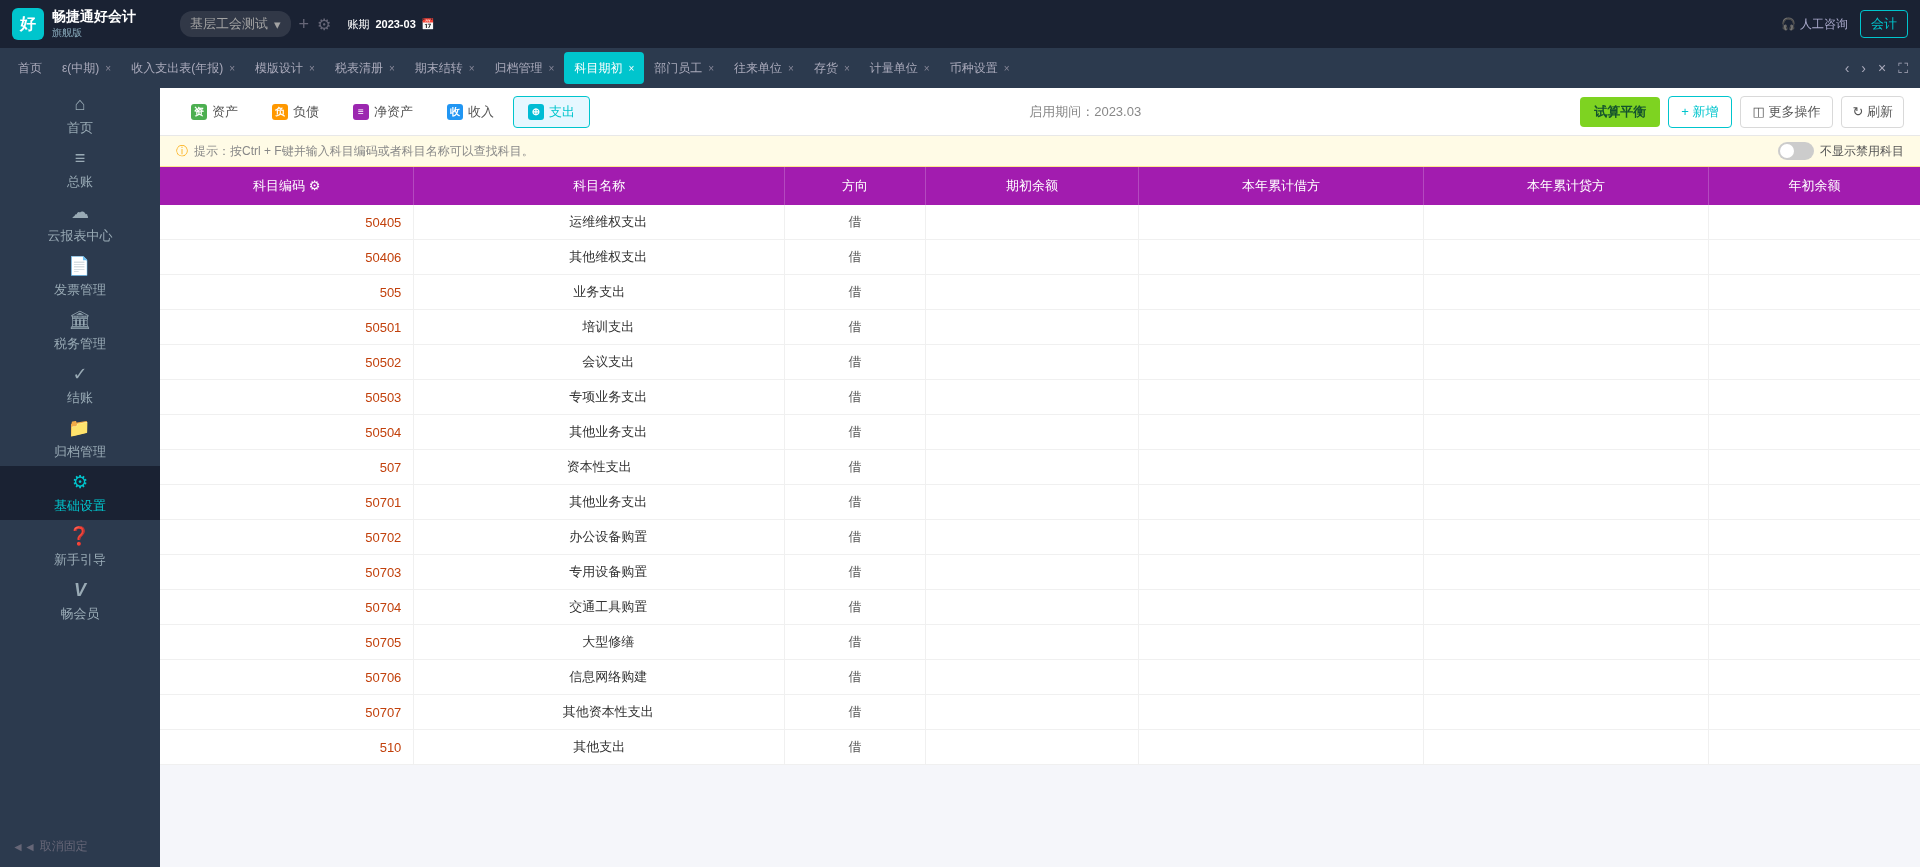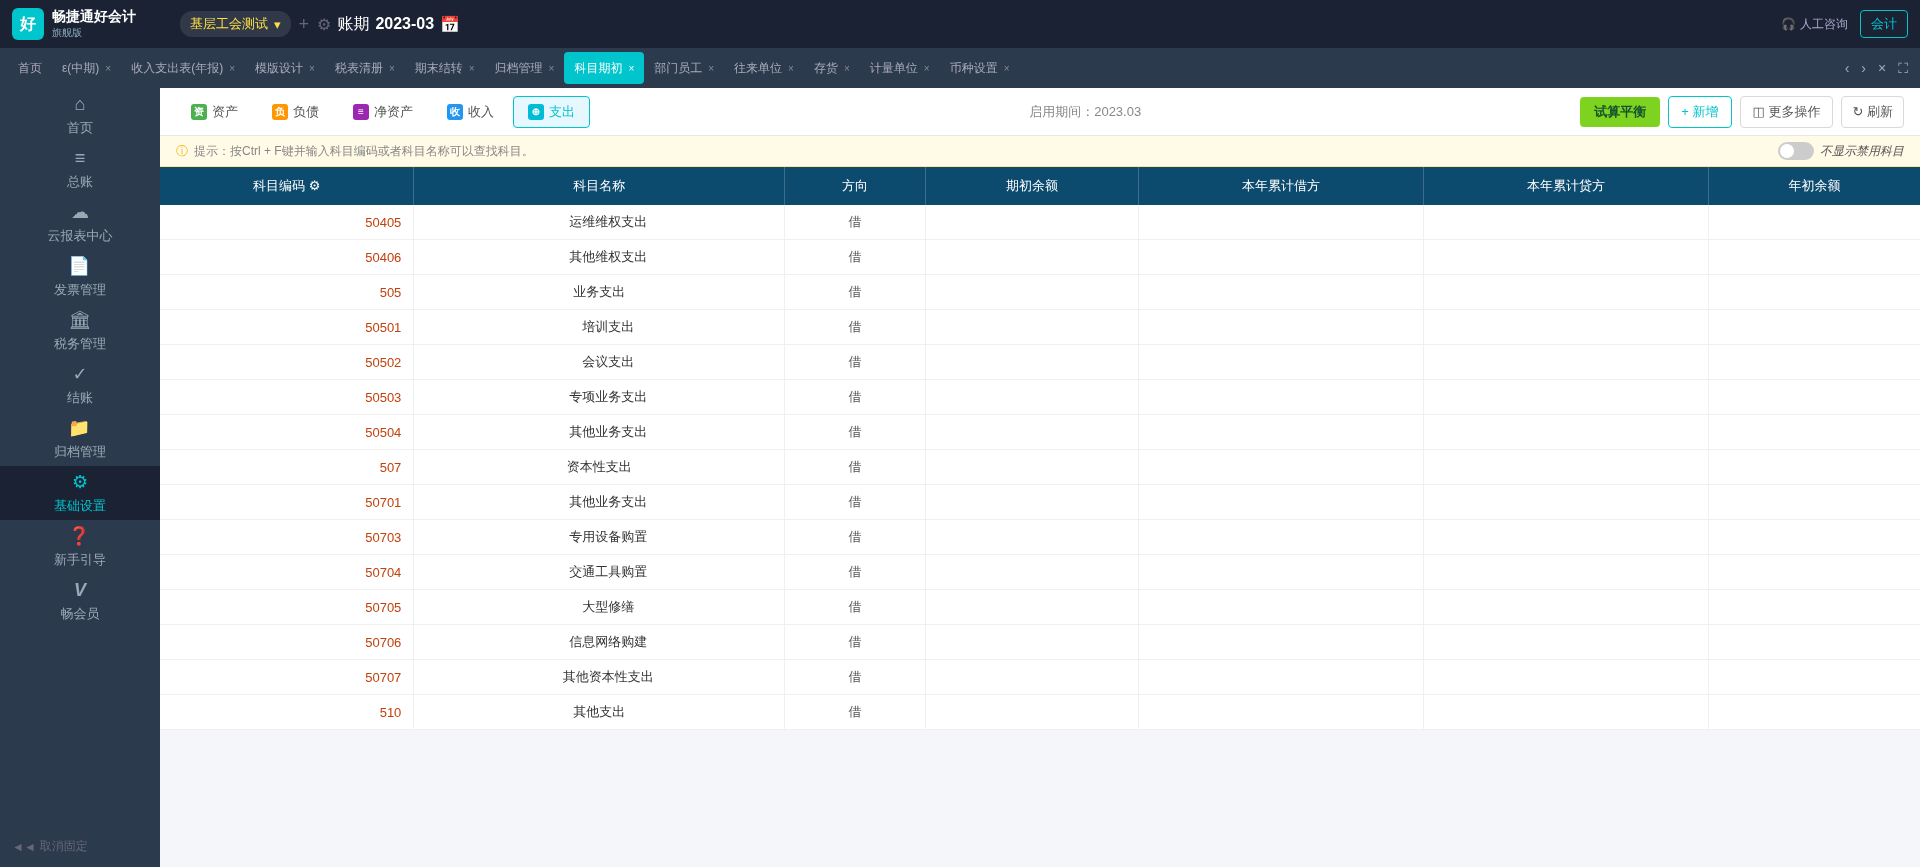--- a/index.html
+++ b/index.html
@@ -27,30 +27,30 @@
       display: flex; align-items: center; justify-content: center;
       color: white; font-size: 16px; font-weight: bold;
     }
     .logo-text { color: white; font-size: 14px; font-weight: bold; }
     .logo-sub { color: #8ab; font-size: 10px; }
     .project-selector {
       display: flex; align-items: center; gap: 6px;
       background: rgba(255,255,255,0.1);
       border-radius: 12px;
       padding: 4px 10px;
-      color: #fde047;
+      color: #a3a3a3;
       font-size: 13px;
       cursor: pointer;
       margin-left: 8px;
     }
     .period-info {
       display: flex; align-items: center; gap: 6px;
       color: white;
-      font-size: 16px;
-      margin-left: 6px;
+      font-size: 11px;
+      margin-left: 16px;
     }
     .period-icon { color: #00c5cd; }
     .header-right {
       margin-left: auto;
       display: flex;
       align-items: center;
       gap: 12px;
     }
     .support-btn {
       display: flex; align-items: center; gap: 4px;
@@ -255,21 +255,20 @@
       flex-shrink: 0;
     }
     .hint-icon { color: #faad14; }
     .hint-right {
       margin-left: auto;
       display: flex;
       align-items: center;
       gap: 6px;
       font-size: 12px;
       color: #555;
-      font-style: italic;
     }
     .toggle-switch {
       width: 36px; height: 18px;
       background: #ccc;
       border-radius: 9px;
       position: relative;
       cursor: pointer;
     }
     .toggle-switch::after {
       content: '';
@@ -285,21 +284,21 @@
     .table-container {
       flex: 1;
       overflow: auto;
     }
     table {
       width: 100%;
       border-collapse: collapse;
       background: white;
     }
     thead tr {
-      background: #0c4a6e;
+      background: #a21caf;
       color: white;
       font-size: 13px;
     }
     thead th {
       padding: 10px 12px;
       text-align: center;
       font-weight: normal;
       border-right: 1px solid rgba(255,255,255,0.2);
     }
     thead th:last-child { border-right: none; }
@@ -601,20 +600,29 @@
             <tr>
               <td class="td-code">50701</td>
               <td class="td-name indent">其他业务支出</td>
               <td class="td-dir">借</td>
               <td class="td-num"></td>
               <td class="td-num"></td>
               <td class="td-num"></td>
               <td class="td-num"></td>
             </tr>
             <tr>
+              <td class="td-code">50702</td>
+              <td class="td-name indent">办公设备购置</td>
+              <td class="td-dir">借</td>
+              <td class="td-num"></td>
+              <td class="td-num"></td>
+              <td class="td-num"></td>
+              <td class="td-num"></td>
+            </tr>
+            <tr>
               <td class="td-code">50703</td>
               <td class="td-name indent">专用设备购置</td>
               <td class="td-dir">借</td>
               <td class="td-num"></td>
               <td class="td-num"></td>
               <td class="td-num"></td>
               <td class="td-num"></td>
             </tr>
             <tr>
               <td class="td-code">50704</td>

